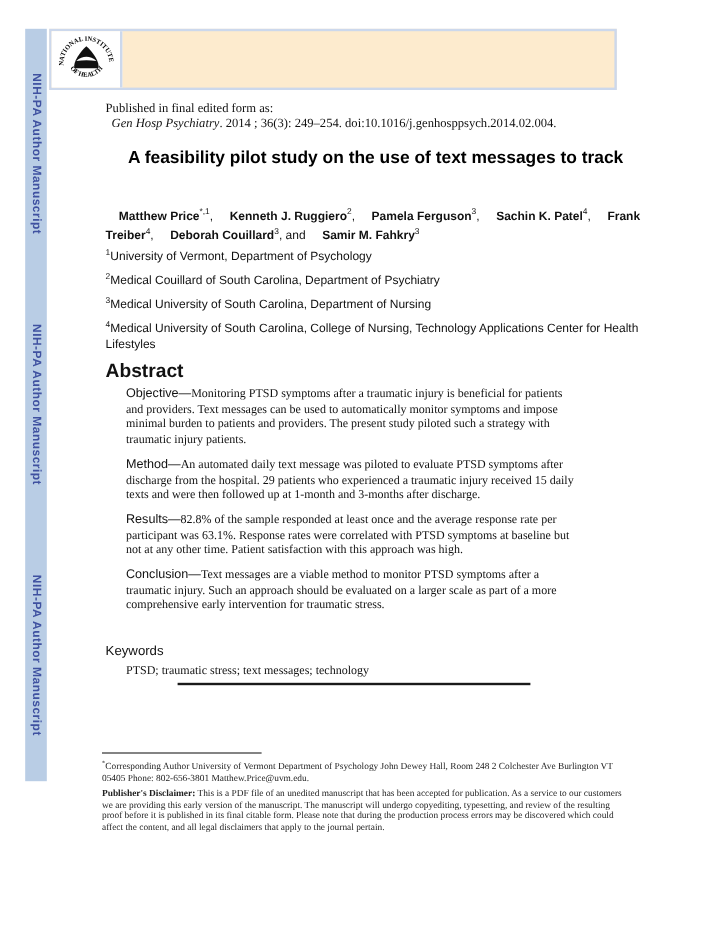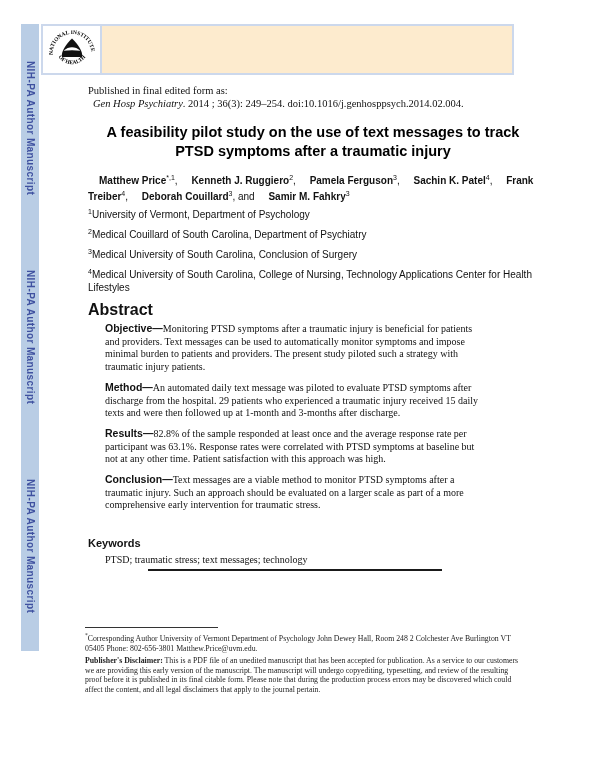--- a/index.html
+++ b/index.html
@@ -40,25 +40,25 @@
   .authors sup,.affs sup{font-size:7px;vertical-align:super;line-height:0;}
   .affs{position:absolute;left:88px;top:208px;width:448px;
         font-family:"Liberation Sans",sans-serif;font-size:10px;line-height:13px;}
   .affs .aff{margin-bottom:7px;}
 
   
   .abs-head{position:absolute;left:88px;top:301px;font-family:"Liberation Sans",sans-serif;
             font-weight:bold;font-size:16px;}
   .abs-body{position:absolute;left:105px;top:322px;width:380px;font-size:10px;line-height:12.7px;}
   .abs-body p{margin:0 0 7px 0;}
-  .abs-body .lbl{font-family:"Liberation Sans",sans-serif;font-weight:bold;font-size:10.5px;}
+  .abs-body .lbl{font-family:"Liberation Sans",sans-serif;font-weight:normal;font-size:10.5px;}
 
   
   .kw-head{position:absolute;left:88px;top:537px;font-family:"Liberation Sans",sans-serif;
-           font-weight:bold;font-size:11px;}
+           font-weight:normal;font-size:11px;}
   .kw-text{position:absolute;left:105px;top:554px;font-size:10px;}
 
   
   .rule-intro{position:absolute;left:148px;top:569px;width:294px;height:1.5px;background:#1a1a1a;}
   .intro{position:absolute;left:148px;top:578px;width:352px;font-size:10px;line-height:14px;}
 
   
   .rule-foot{position:absolute;left:85px;top:627px;width:133px;height:1px;background:#333;}
   .footnotes{position:absolute;left:85px;top:634px;width:437px;font-size:7.8px;line-height:9.6px;color:#222;}
   .footnotes p{margin:0 0 3px 0;}
@@ -97,29 +97,28 @@
 
   <div class="published">
     <div>Published in final edited form as:</div>
     <div class="cite">
       <span class="jrnl">Gen Hosp Psychiatry</span><span>. 2014 ; 36(3): 249–254. doi:10.1016/j.genhosppsych.2014.02.004.</span>
     </div>
   </div>
 
   <div class="art-title" id="art-title">
       <div>A feasibility pilot study on the use of text messages to track</div>
-      <div>PTSD symptoms after a traumatic injury</div>
     </div>
 
   <div class="authors" id="authors"><b>Matthew Price</b><sup>*,1</sup><span>, </span><b>Kenneth J. Ruggiero</b><sup>2</sup><span>, </span><b>Pamela Ferguson</b><sup>3</sup><span>, </span><b>Sachin K. Patel</b><sup>4</sup><span>, </span><b>Frank Treiber</b><sup>4</sup><span>, </span><b>Deborah Couillard</b><sup>3</sup><span>, and </span><b>Samir M. Fahkry</b><sup>3</sup></div>
 
   <div class="affs" id="affs">
       <div class="aff"><sup>1</sup><span>University of Vermont, Department of Psychology</span></div>
       <div class="aff"><sup>2</sup><span>Medical Couillard of South Carolina, Department of Psychiatry</span></div>
-      <div class="aff"><sup>3</sup><span>Medical University of South Carolina, Conclusion of Surgery</span></div>
+      <div class="aff"><sup>3</sup><span>Medical University of South Carolina, Department of Nursing</span></div>
       <div class="aff"><sup>4</sup><span>Medical University of South Carolina, College of Nursing, Technology Applications Center for Health Lifestyles</span></div>
     </div>
 
   <div class="abs-head">Abstract</div>
   <div class="abs-body" id="abs-body">
       <p><span class="lbl">Objective—</span><span>Monitoring PTSD symptoms after a traumatic injury is beneficial for patients and providers. Text messages can be used to automatically monitor symptoms and impose minimal burden to patients and providers. The present study piloted such a strategy with traumatic injury patients.</span></p>
       <p><span class="lbl">Method—</span><span>An automated daily text message was piloted to evaluate PTSD symptoms after discharge from the hospital. 29 patients who experienced a traumatic injury received 15 daily texts and were then followed up at 1-month and 3-months after discharge.</span></p>
       <p><span class="lbl">Results—</span><span>82.8% of the sample responded at least once and the average response rate per participant was 63.1%. Response rates were correlated with PTSD symptoms at baseline but not at any other time. Patient satisfaction with this approach was high.</span></p>
       <p><span class="lbl">Conclusion—</span><span>Text messages are a viable method to monitor PTSD symptoms after a traumatic injury. Such an approach should be evaluated on a larger scale as part of a more comprehensive early intervention for traumatic stress.</span></p>
     </div>

